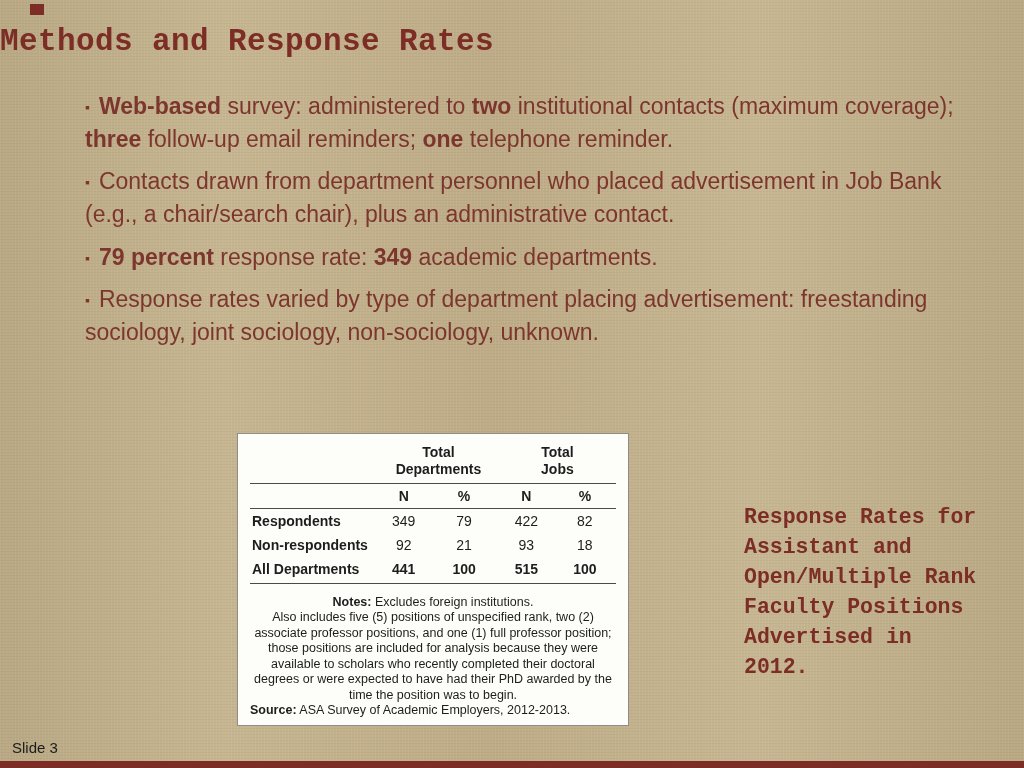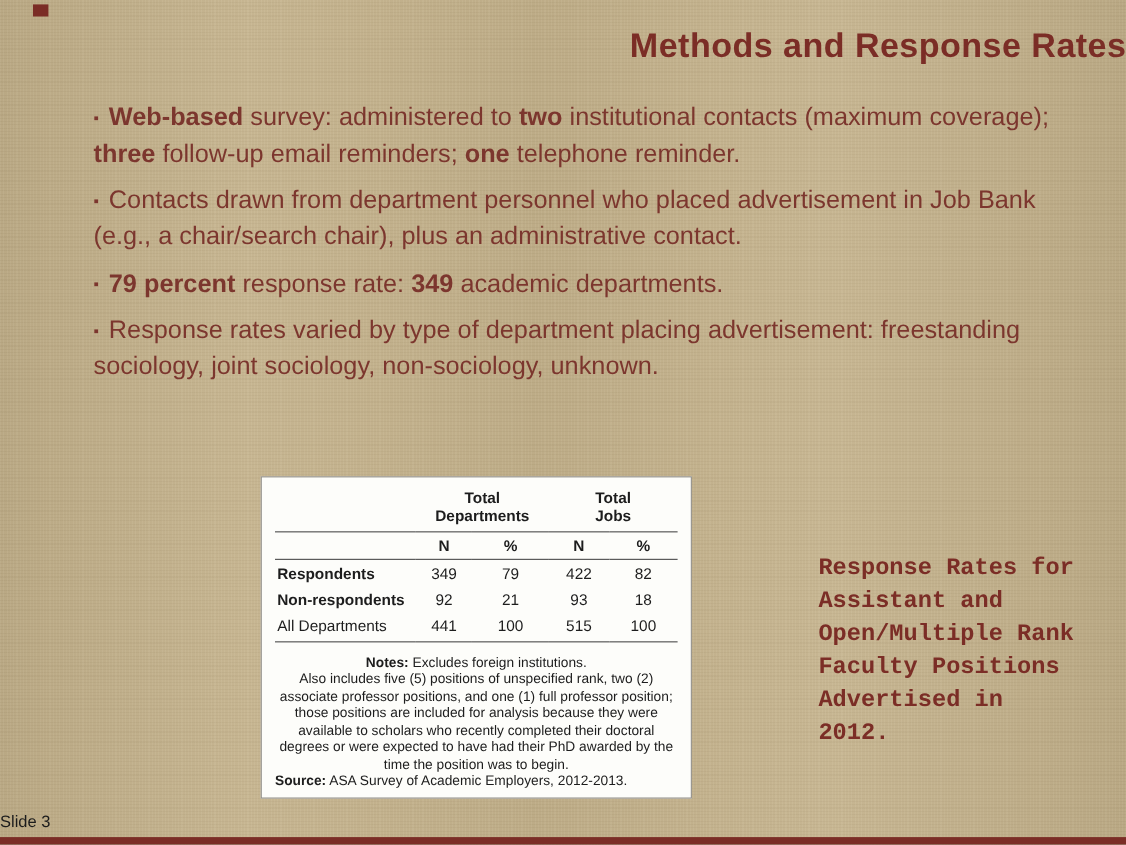--- a/index.html
+++ b/index.html
@@ -23,22 +23,22 @@
       var(--bg);
   }
   .corner-mark {
     position: absolute; left: 30px; top: 4px;
     width: 14px; height: 11px;
     background: var(--accent);
   }
   .title {
     position: absolute; top: 24px; left: 0; width: 100%;
     margin: 0;
-    text-align: right;
-    font-family: Liberation Sans, sans-serif;
+    text-align: left;
+    font-family: Liberation Mono, monospace;
     font-weight: bold;
     font-size: 31px;
     letter-spacing: 0.4px;
     color: var(--accent);
   }
   .bullets {
     position: absolute; left: 85px; top: 90px; width: 878px;
     color: var(--body-text);
     font-size: 23px;
     line-height: 1.42;
@@ -75,41 +75,41 @@
     white-space: pre-line;
     line-height: 1.2;
     border-bottom: 1px solid #4a4a4a;
     padding-bottom: 5px;
   }
   .stat-table .sub-row th {
     font-weight: bold;
     border-bottom: 1px solid #4a4a4a;
   }
   .stat-table .row-label { text-align: left; font-weight: bold; }
-  .stat-table .total-row td { font-weight: normal; border-bottom: 1px solid #4a4a4a; padding-bottom: 6px; margin-top: 35px; }
+  .stat-table .total-row td { font-weight: bold; border-bottom: 1px solid #4a4a4a; padding-bottom: 6px; margin-top: 35px; }
   .notes {
     font-size: 12.5px;
     line-height: 1.24;
     margin: 11px 0 0 0;
     text-align: center;
   }
   .source {
     font-size: 12.5px;
     margin: auto 0 4px 0;
   }
   .caption {
     position: absolute; left: 744px; top: 502px; width: 240px;
     font-family: Liberation Mono, monospace;
     font-weight: bold;
     font-size: 21.5px;
     line-height: 1.4;
     color: var(--accent);
   }
   .slide-number {
-    position: absolute; left: 0; bottom: 12px;
+    position: absolute; left: 12px; bottom: 12px;
     font-size: 15px;
     color: #1c1c1c;
   }
   .bottom-bar {
     position: absolute; left: 0; bottom: 0;
     width: 100%; height: 7px;
     background: var(--accent);
   }
 </style>
 </head>

